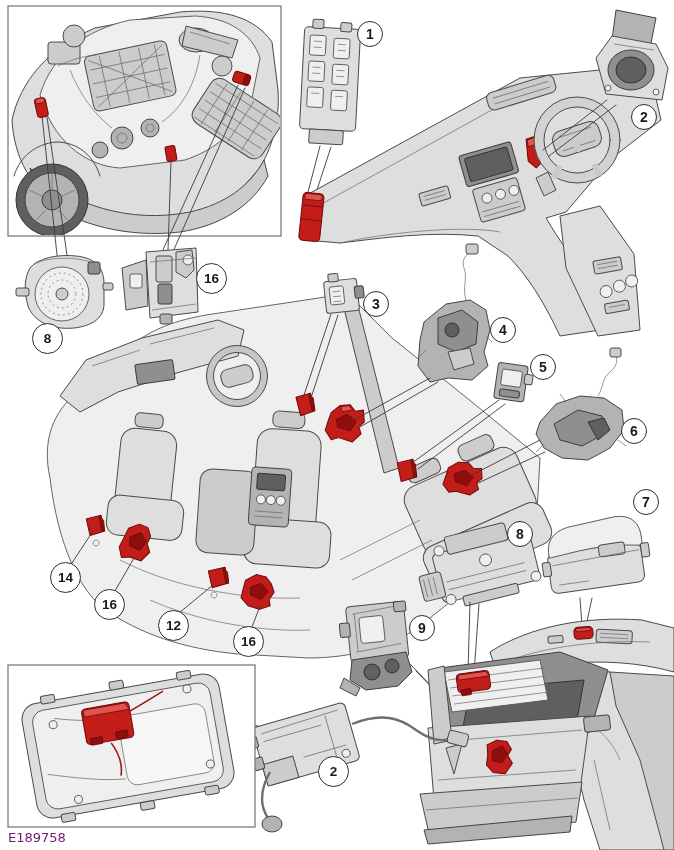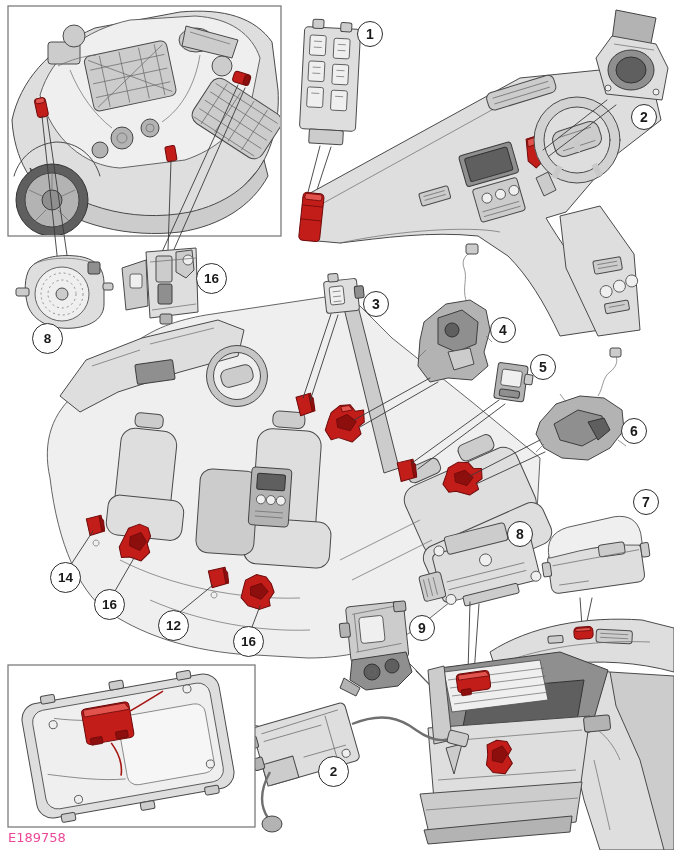--- a/index.html
+++ b/index.html
@@ -20,21 +20,21 @@
   .redL{fill:#e2534d;stroke:#6e0a0a;stroke-width:.8;}
   .leader{fill:none;stroke:#3a3a3a;stroke-width:.9;stroke-linecap:round;}
   .inset{fill:#ffffff;stroke:#7c7c7c;stroke-width:1.3;}
   
   .callout{position:absolute;box-sizing:border-box;background:#fff;border:1.4px solid #2e2e2e;
            border-radius:50%;display:flex;align-items:center;justify-content:center;
            color:#1a1a1a;font-size:14px;font-weight:600;z-index:5;}
   .c1{width:26px;height:26px;}
   .c2{width:31px;height:31px;font-size:13.5px;}
   .fig-id{position:absolute;left:8px;top:830px;font-family:"DejaVu Sans",sans-serif;
-          font-size:13px;color:#ec4899;z-index:5;}
+          font-size:13px;color:#701a75;z-index:5;}
 </style>
 </head>
 <body>
 
 <div class="page">
 
 <svg width="674" height="850" viewBox="0 0 674 850">
 
   <g>
     <rect class="inset" x="8" y="6" width="273" height="230"></rect>

